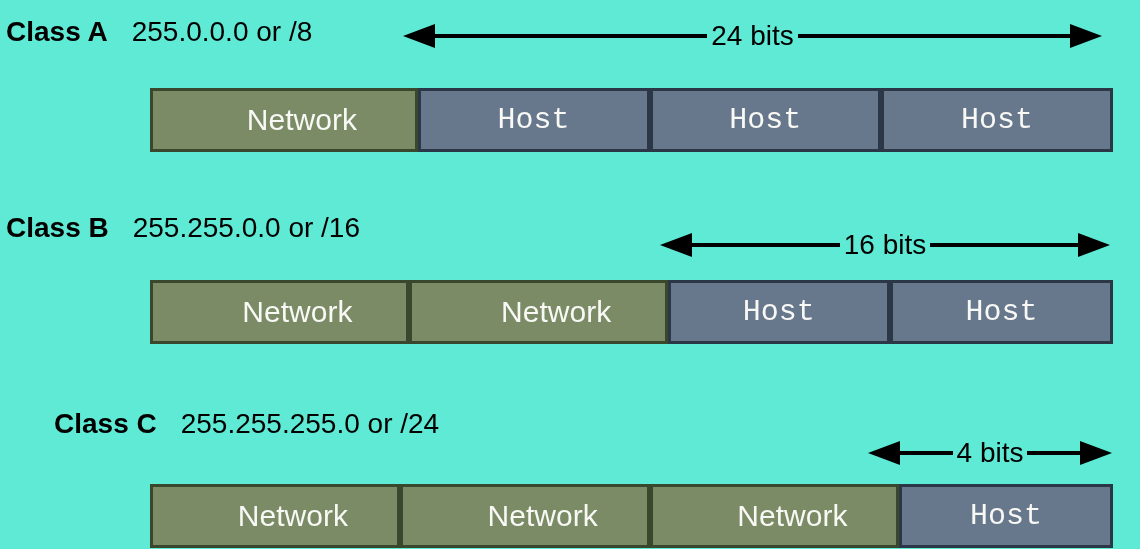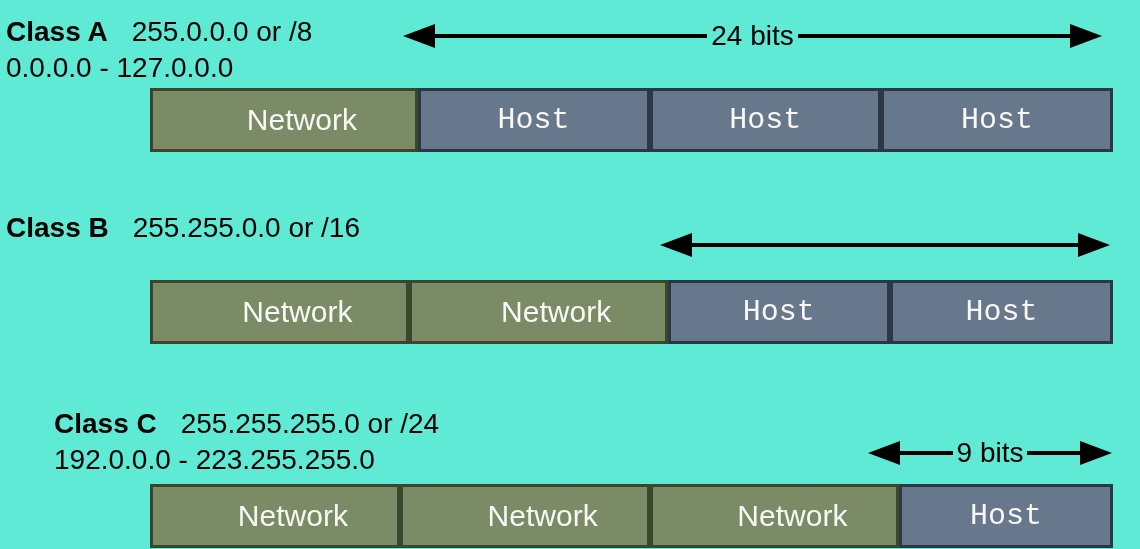--- a/index.html
+++ b/index.html
@@ -37,21 +37,20 @@
   .arrowhead-right{width:0;height:0;border-top:12px solid transparent;border-bottom:12px solid transparent;border-left:32px solid #000;}
   .bits-label{font-size:28px;padding:0 4px;white-space:nowrap;}
 </style>
 </head>
 <body>
 
 <div id="stage">
 
   <div class="title-block" style="top:14px;">
     <span class="class-name">Class A</span><span class="mask">255.0.0.0 or /8</span>
-    <span class="range">0.0.0.0 - 127.0.0.0</span>
   </div>
   <div class="bits-arrow" style="left:403px;top:21px;width:699px;">
     <span class="arrowhead-left"></span>
     <span class="arrow-line"></span>
     <span class="bits-label">24 bits</span>
     <span class="arrow-line"></span>
     <span class="arrowhead-right"></span>
   </div>
   <div class="octet-bar" style="top:88px;">
     <div class="octet-cell network">Network</div>
@@ -59,38 +58,38 @@
     <div class="octet-cell host">Host</div>
     <div class="octet-cell host">Host</div>
   </div>
 
   <div class="title-block" style="top:210px;">
     <span class="class-name">Class B</span><span class="mask">255.255.0.0 or /16</span>
   </div>
   <div class="bits-arrow" style="left:660px;top:230px;width:450px;">
     <span class="arrowhead-left"></span>
     <span class="arrow-line"></span>
+    <span class="bits-label">16 bits</span>
     <span class="arrow-line"></span>
     <span class="arrowhead-right"></span>
   </div>
   <div class="octet-bar" style="top:280px;">
     <div class="octet-cell network">Network</div>
     <div class="octet-cell network">Network</div>
     <div class="octet-cell host">Host</div>
     <div class="octet-cell host">Host</div>
   </div>
 
   <div class="title-block" style="top:406px;margin-left:48px;">
     <span class="class-name">Class C</span><span class="mask">255.255.255.0 or /24</span>
-    <span class="range">192.0.0.0 - 223.255.255.0</span>
   </div>
   <div class="bits-arrow" style="left:868px;top:438px;width:244px;">
     <span class="arrowhead-left"></span>
     <span class="arrow-line"></span>
-    <span class="bits-label">9 bits</span>
+    <span class="bits-label">4 bits</span>
     <span class="arrow-line"></span>
     <span class="arrowhead-right"></span>
   </div>
   <div class="octet-bar" style="top:484px;">
     <div class="octet-cell network">Network</div>
     <div class="octet-cell network">Network</div>
     <div class="octet-cell network">Network</div>
     <div class="octet-cell host">Host</div>
   </div>
 

